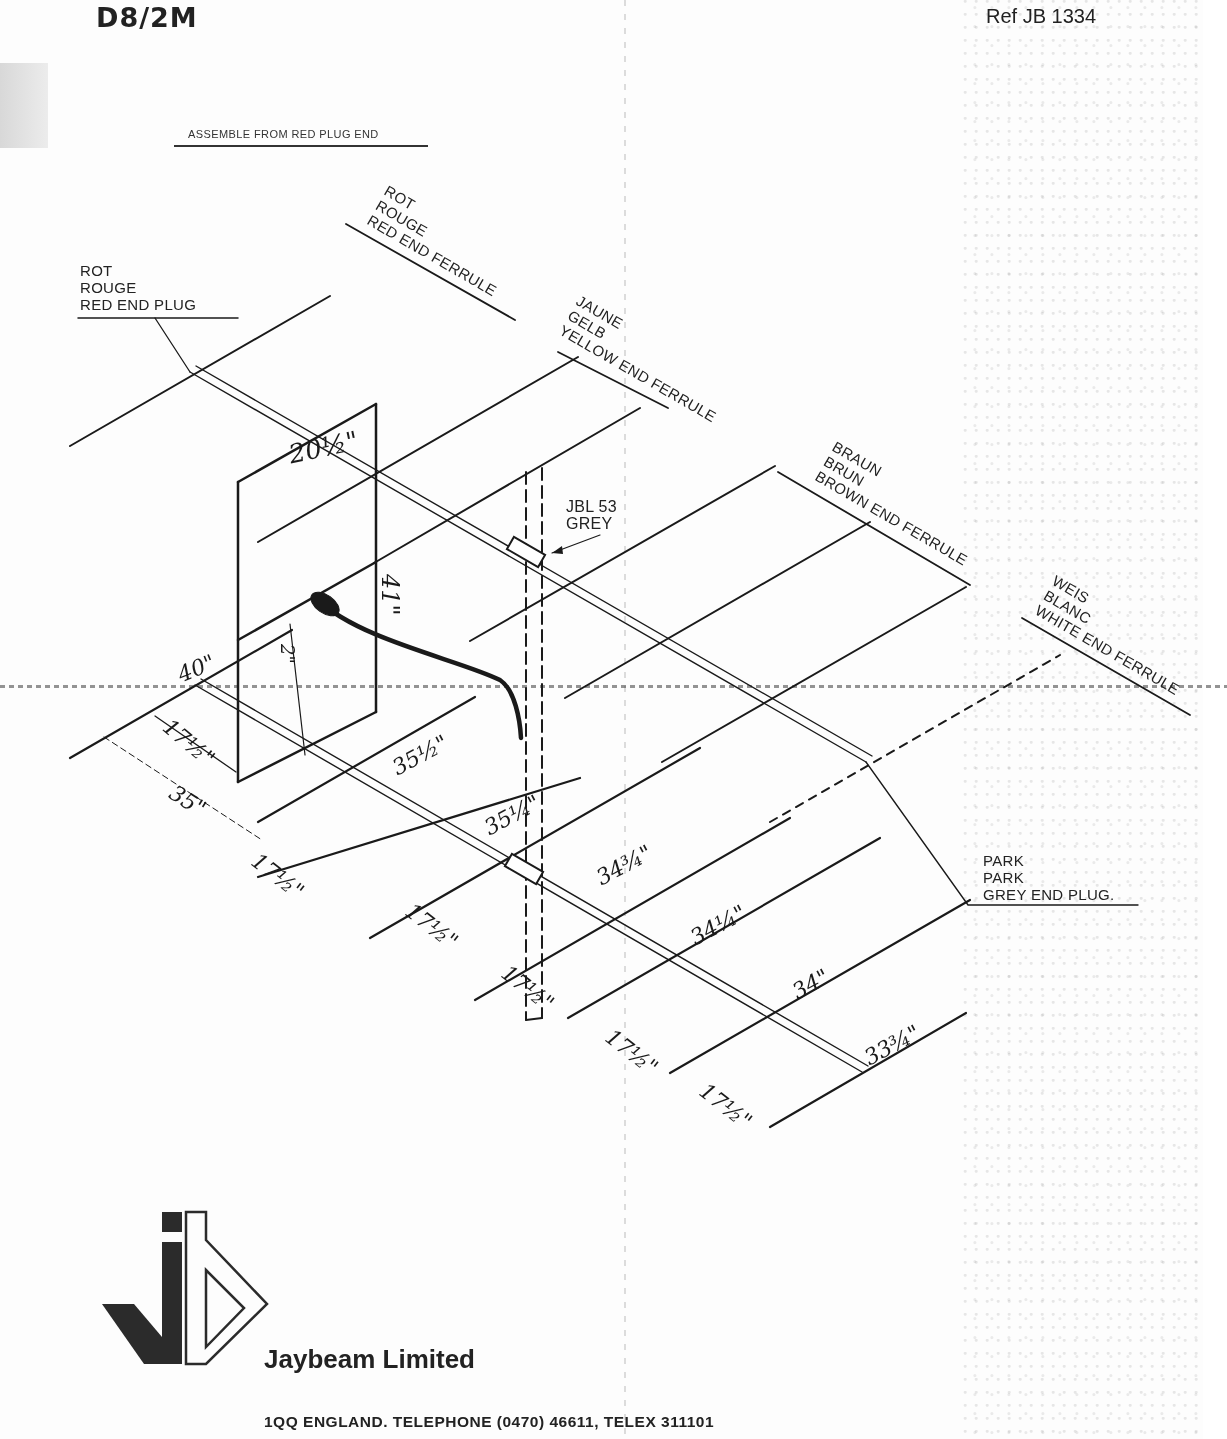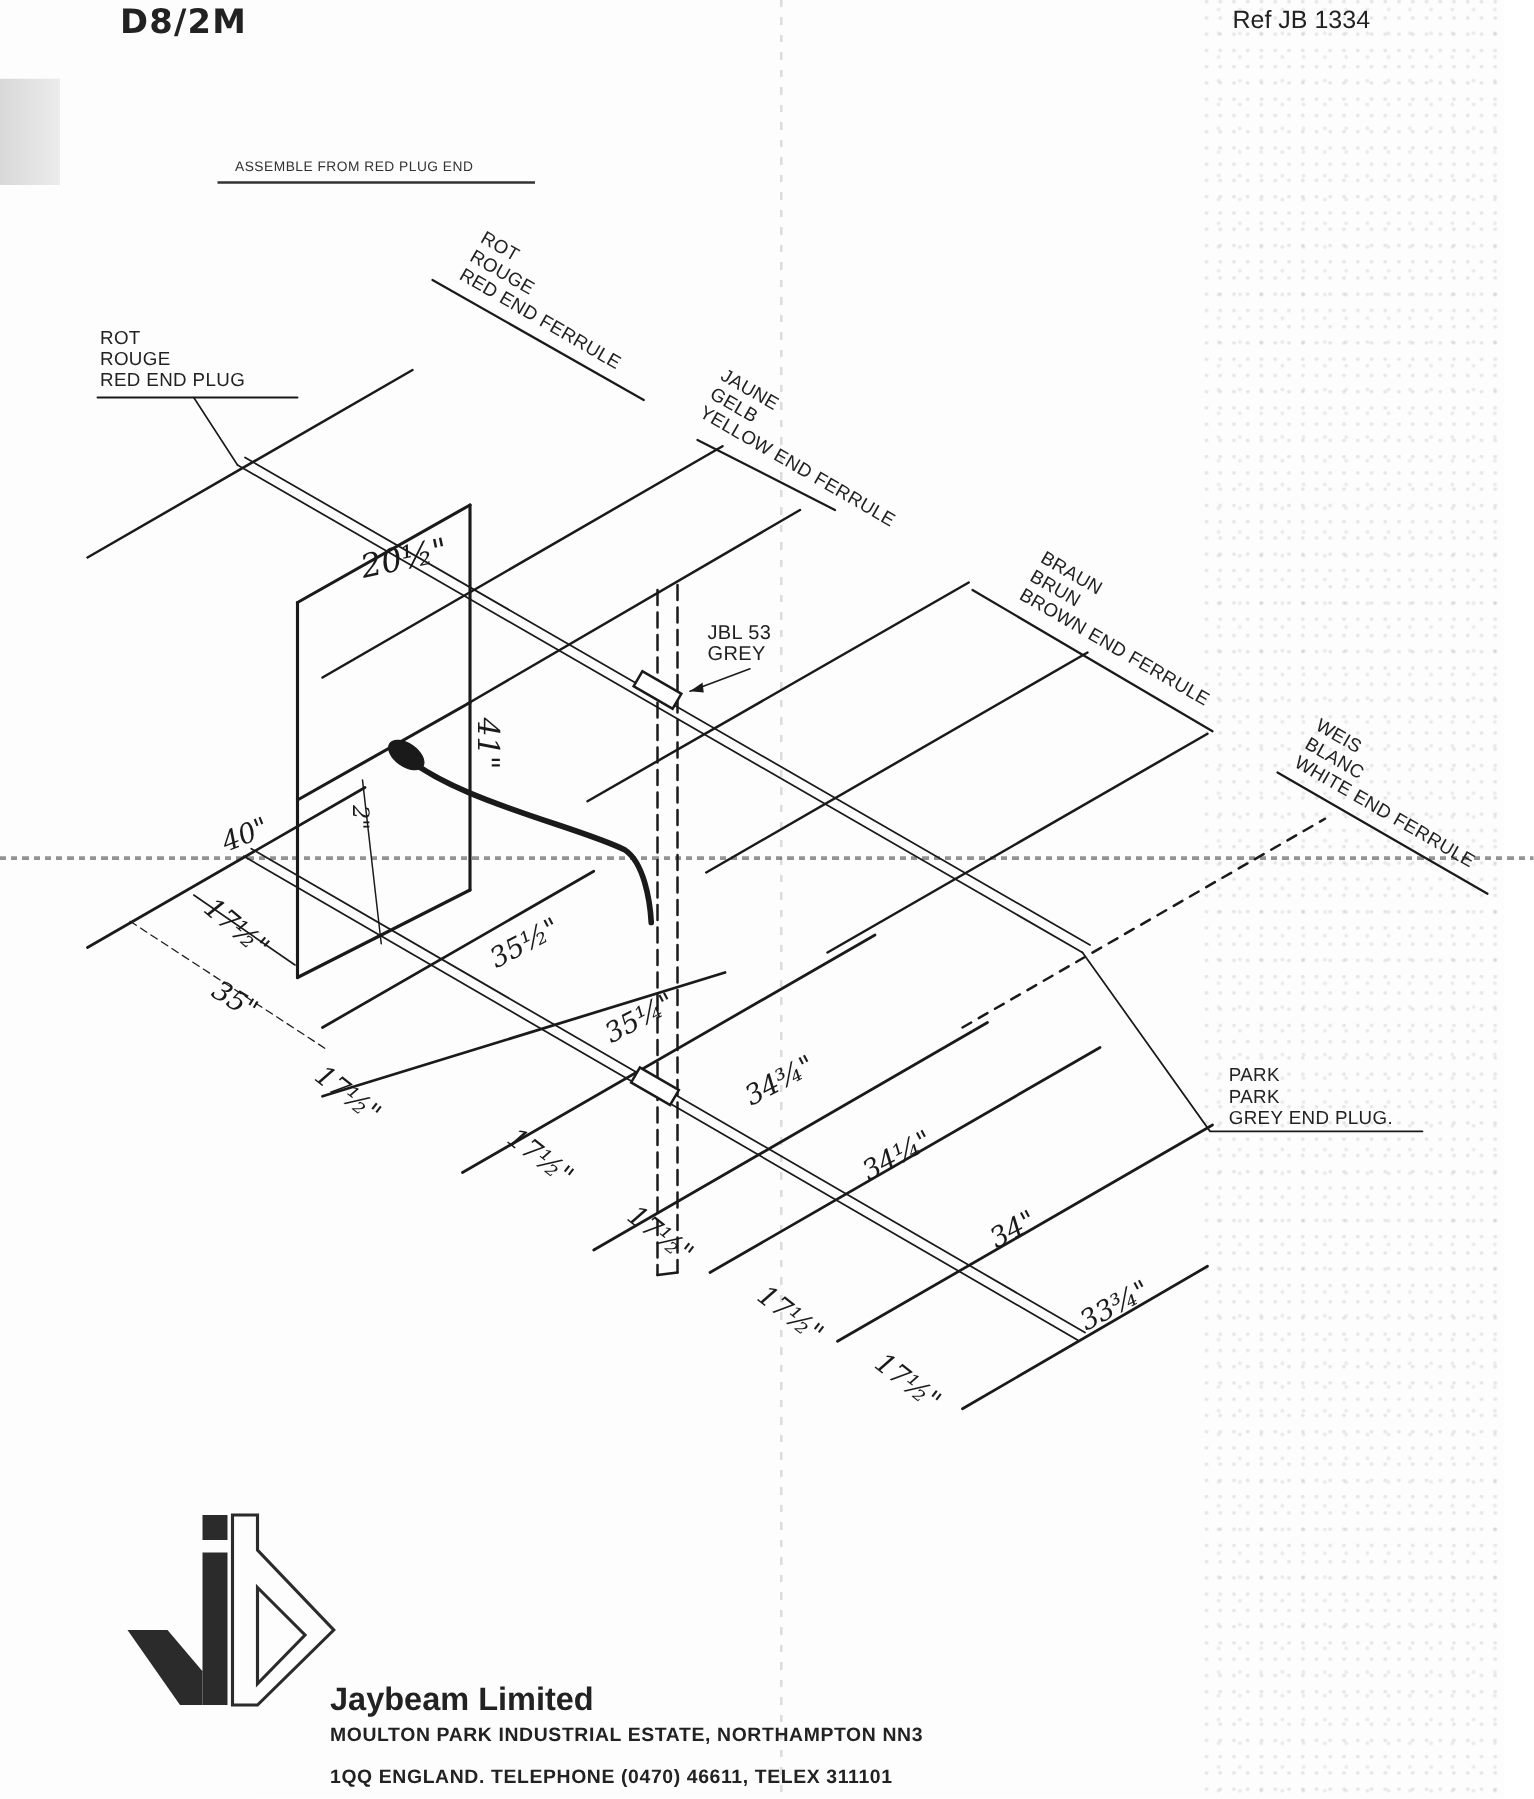--- a/index.html
+++ b/index.html
@@ -178,15 +178,14 @@
   <div class="hand" style="left:788px; top:982px; transform: rotate(-28deg);">34"</div>
   <div class="hand" style="left:860px; top:1048px; transform: rotate(-28deg);">33¾"</div>
 
   <div class="hand" style="left:262px; top:848px; transform: rotate(38deg);">17½"</div>
   <div class="hand" style="left:416px; top:898px; transform: rotate(38deg);">17½"</div>
   <div class="hand" style="left:512px; top:960px; transform: rotate(38deg);">17½"</div>
   <div class="hand" style="left:616px; top:1024px; transform: rotate(38deg);">17½"</div>
   <div class="hand" style="left:710px; top:1078px; transform: rotate(38deg);">17½"</div>
 
   <div class="footer-name">Jaybeam Limited</div>
-  <div class="footer-line" style="top:1380px;">MOULTON PARK INDUSTRIAL ESTATE, NORTHAMPTON NN3</div>
   <div class="footer-line" style="top:1413px;">1QQ ENGLAND. TELEPHONE (0470)  46611, TELEX 311101</div>
 </div>
 
 </body></html>

